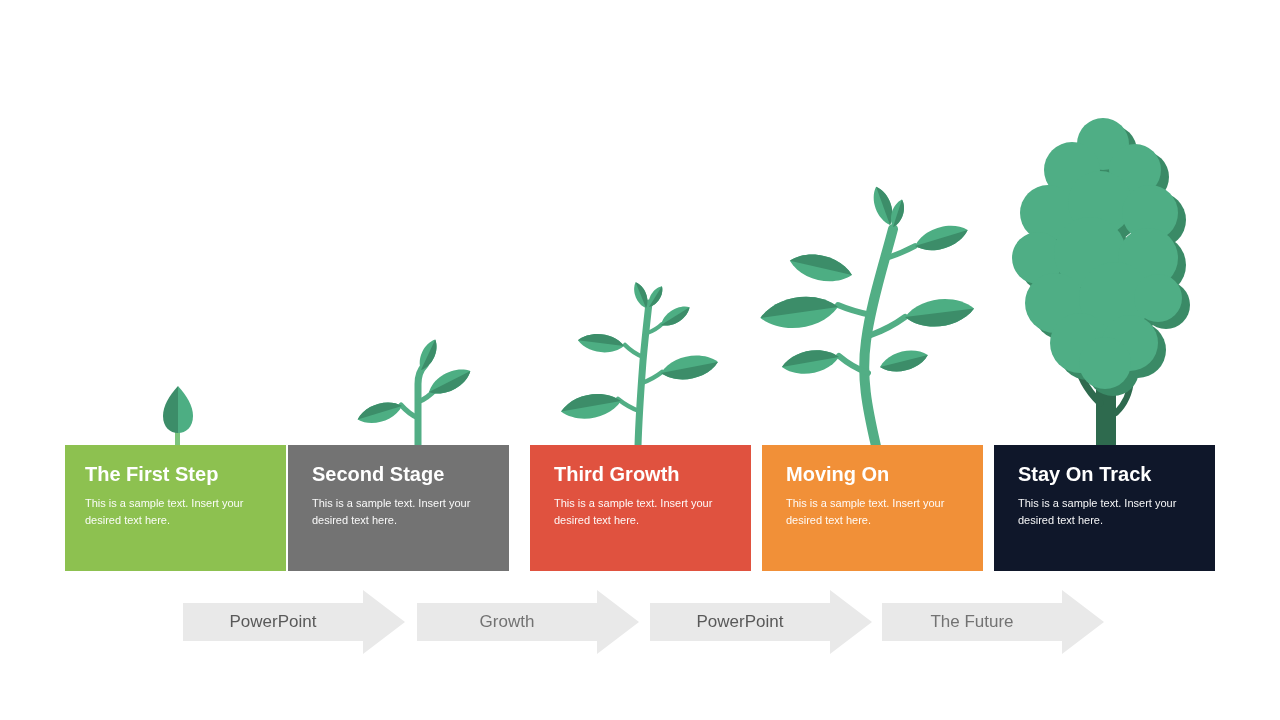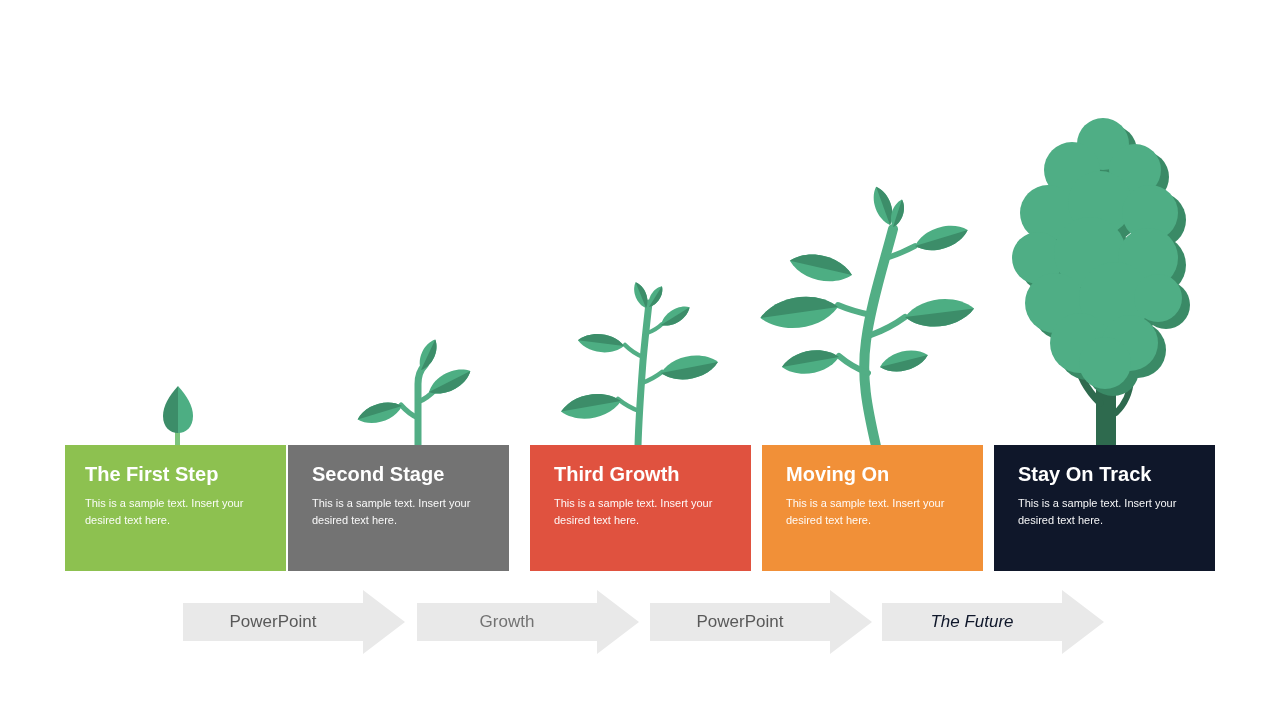--- a/index.html
+++ b/index.html
@@ -172,16 +172,16 @@
   <div class="arrow" style="left:650px">
     <svg width="222" height="64" viewBox="0 0 222 64">
       <polygon points="0,13 180,13 180,0 222,32 180,64 180,51 0,51" style="fill: rgb(233, 233, 233);"></polygon>
     </svg>
     <span class="arrow-label" style="color: rgb(89, 89, 89);">PowerPoint</span>
   </div>
   <div class="arrow" style="left:882px">
     <svg width="222" height="64" viewBox="0 0 222 64">
       <polygon points="0,13 180,13 180,0 222,32 180,64 180,51 0,51" style="fill: rgb(233, 233, 233);"></polygon>
     </svg>
-    <span class="arrow-label" style="color: #0f172a; font-style: italic;">The Future</span>
+    <span class="arrow-label" style="color: #737373;">The Future</span>
   </div>
 
 </div>
 
 </body></html>

